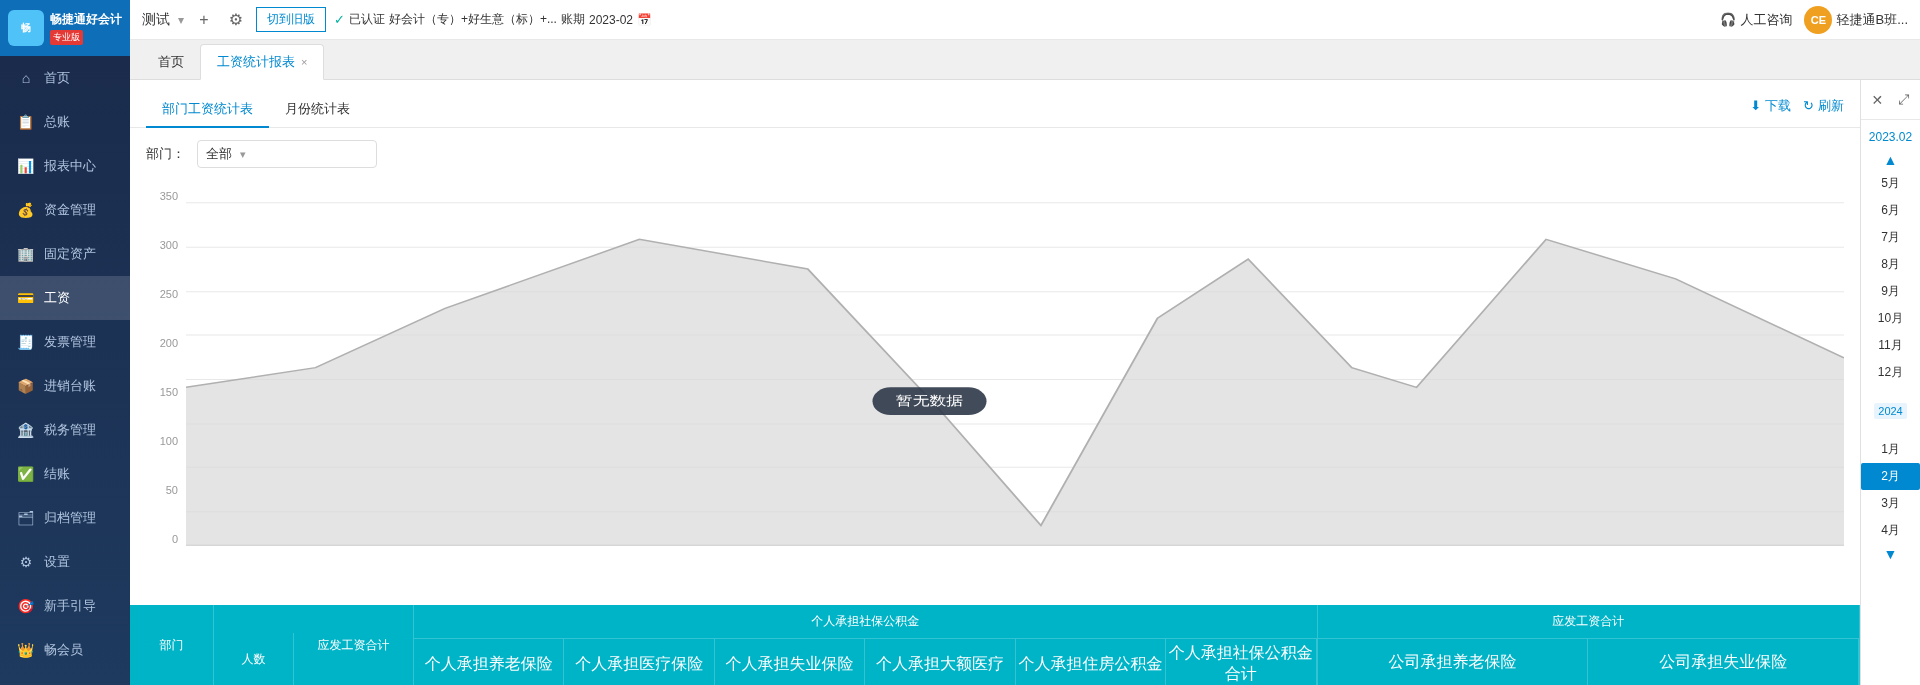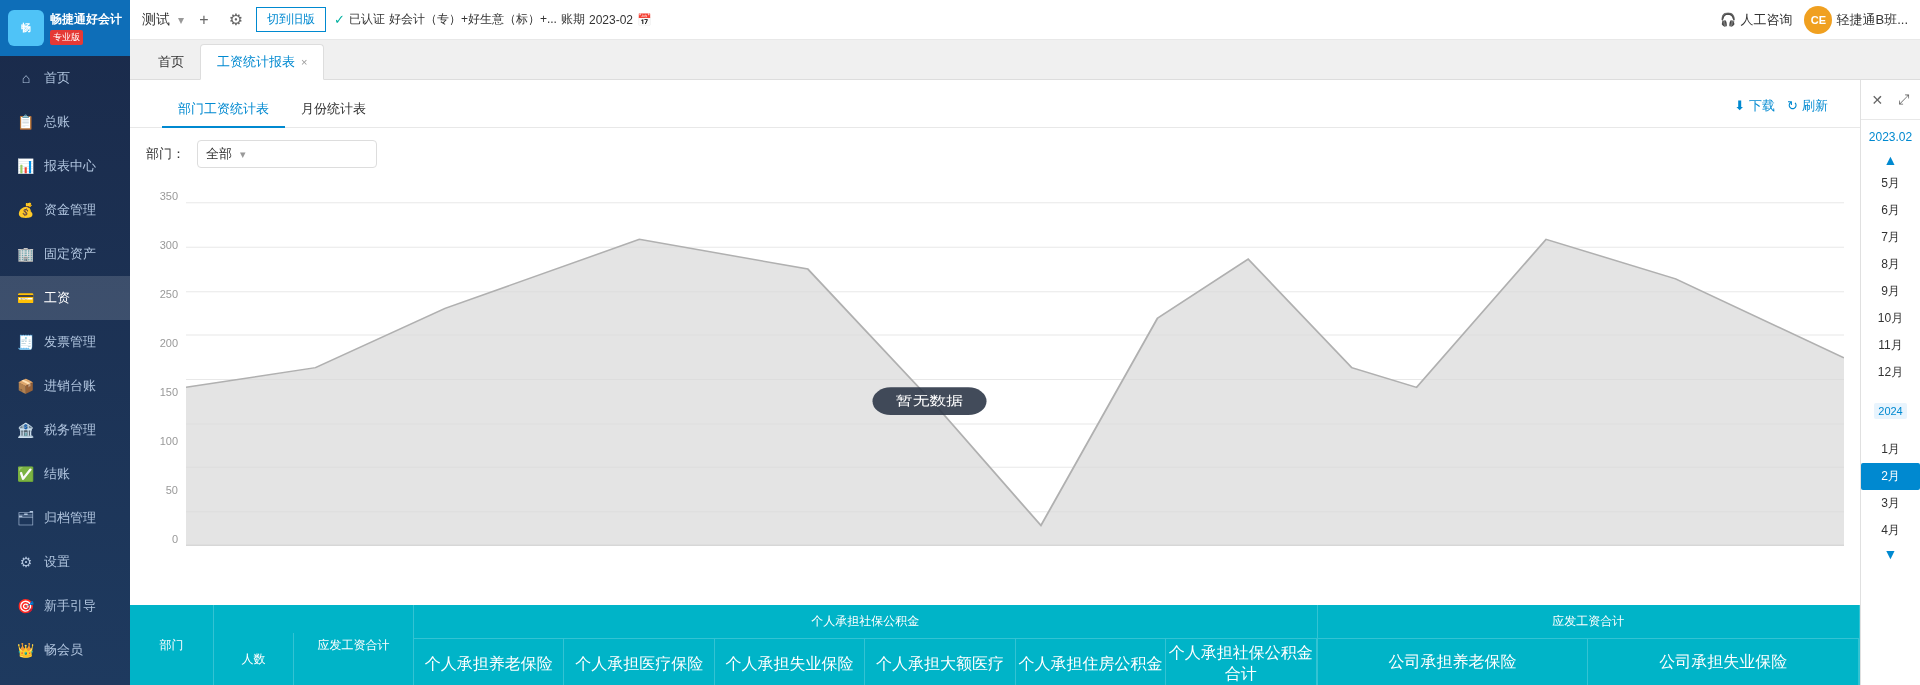--- a/index.html
+++ b/index.html
@@ -40,21 +40,21 @@
     .tab-item { padding: 8px 16px; font-size: 13px; color: #333; cursor: pointer; border-top-left-radius: 4px; border-top-right-radius: 4px; display: flex; align-items: center; gap: 6px; }
     .tab-item.home { background: transparent; color: #333; }
     .tab-item.active { background: white; color: #0089d0; border: 1px solid #ddd; border-bottom: 1px solid white; margin-bottom: -1px; }
     .tab-close { color: #999; font-size: 11px; cursor: pointer; }
 
     
     .content-area { flex: 1; display: flex; overflow: hidden; }
     .content-main { flex: 1; background: white; display: flex; flex-direction: column; overflow: hidden; min-width: 0; }
     
     
-    .sub-tabs { display: flex; align-items: center; padding: 12px 32px 0; gap: 0; border-bottom: 1px solid #e8e8e8; flex-shrink: 0; }
+    .sub-tabs { display: flex; align-items: center; padding: 12px 16px 0; gap: 0; border-bottom: 1px solid #e8e8e8; flex-shrink: 0; }
     .sub-tab { padding: 8px 16px; font-size: 13px; color: #333; cursor: pointer; border-bottom: 2px solid transparent; margin-bottom: -1px; }
     .sub-tab.active { color: #0089d0; border-bottom: 2px solid #0089d0; }
     .sub-tabs-actions { margin-left: auto; display: flex; gap: 12px; padding-bottom: 8px; }
     .action-btn { display: flex; align-items: center; gap: 4px; color: #0089d0; font-size: 13px; cursor: pointer; }
     
     
     .filter-row { display: flex; align-items: center; padding: 12px 16px; gap: 12px; flex-shrink: 0; }
     .filter-label { font-size: 13px; color: #333; }
     .filter-select { display: flex; align-items: center; border: 1px solid #ddd; border-radius: 4px; padding: 4px 8px; font-size: 13px; color: #333; background: white; cursor: pointer; gap: 8px; min-width: 180px; }
     .filter-select .arrow { color: #999; font-size: 11px; }

